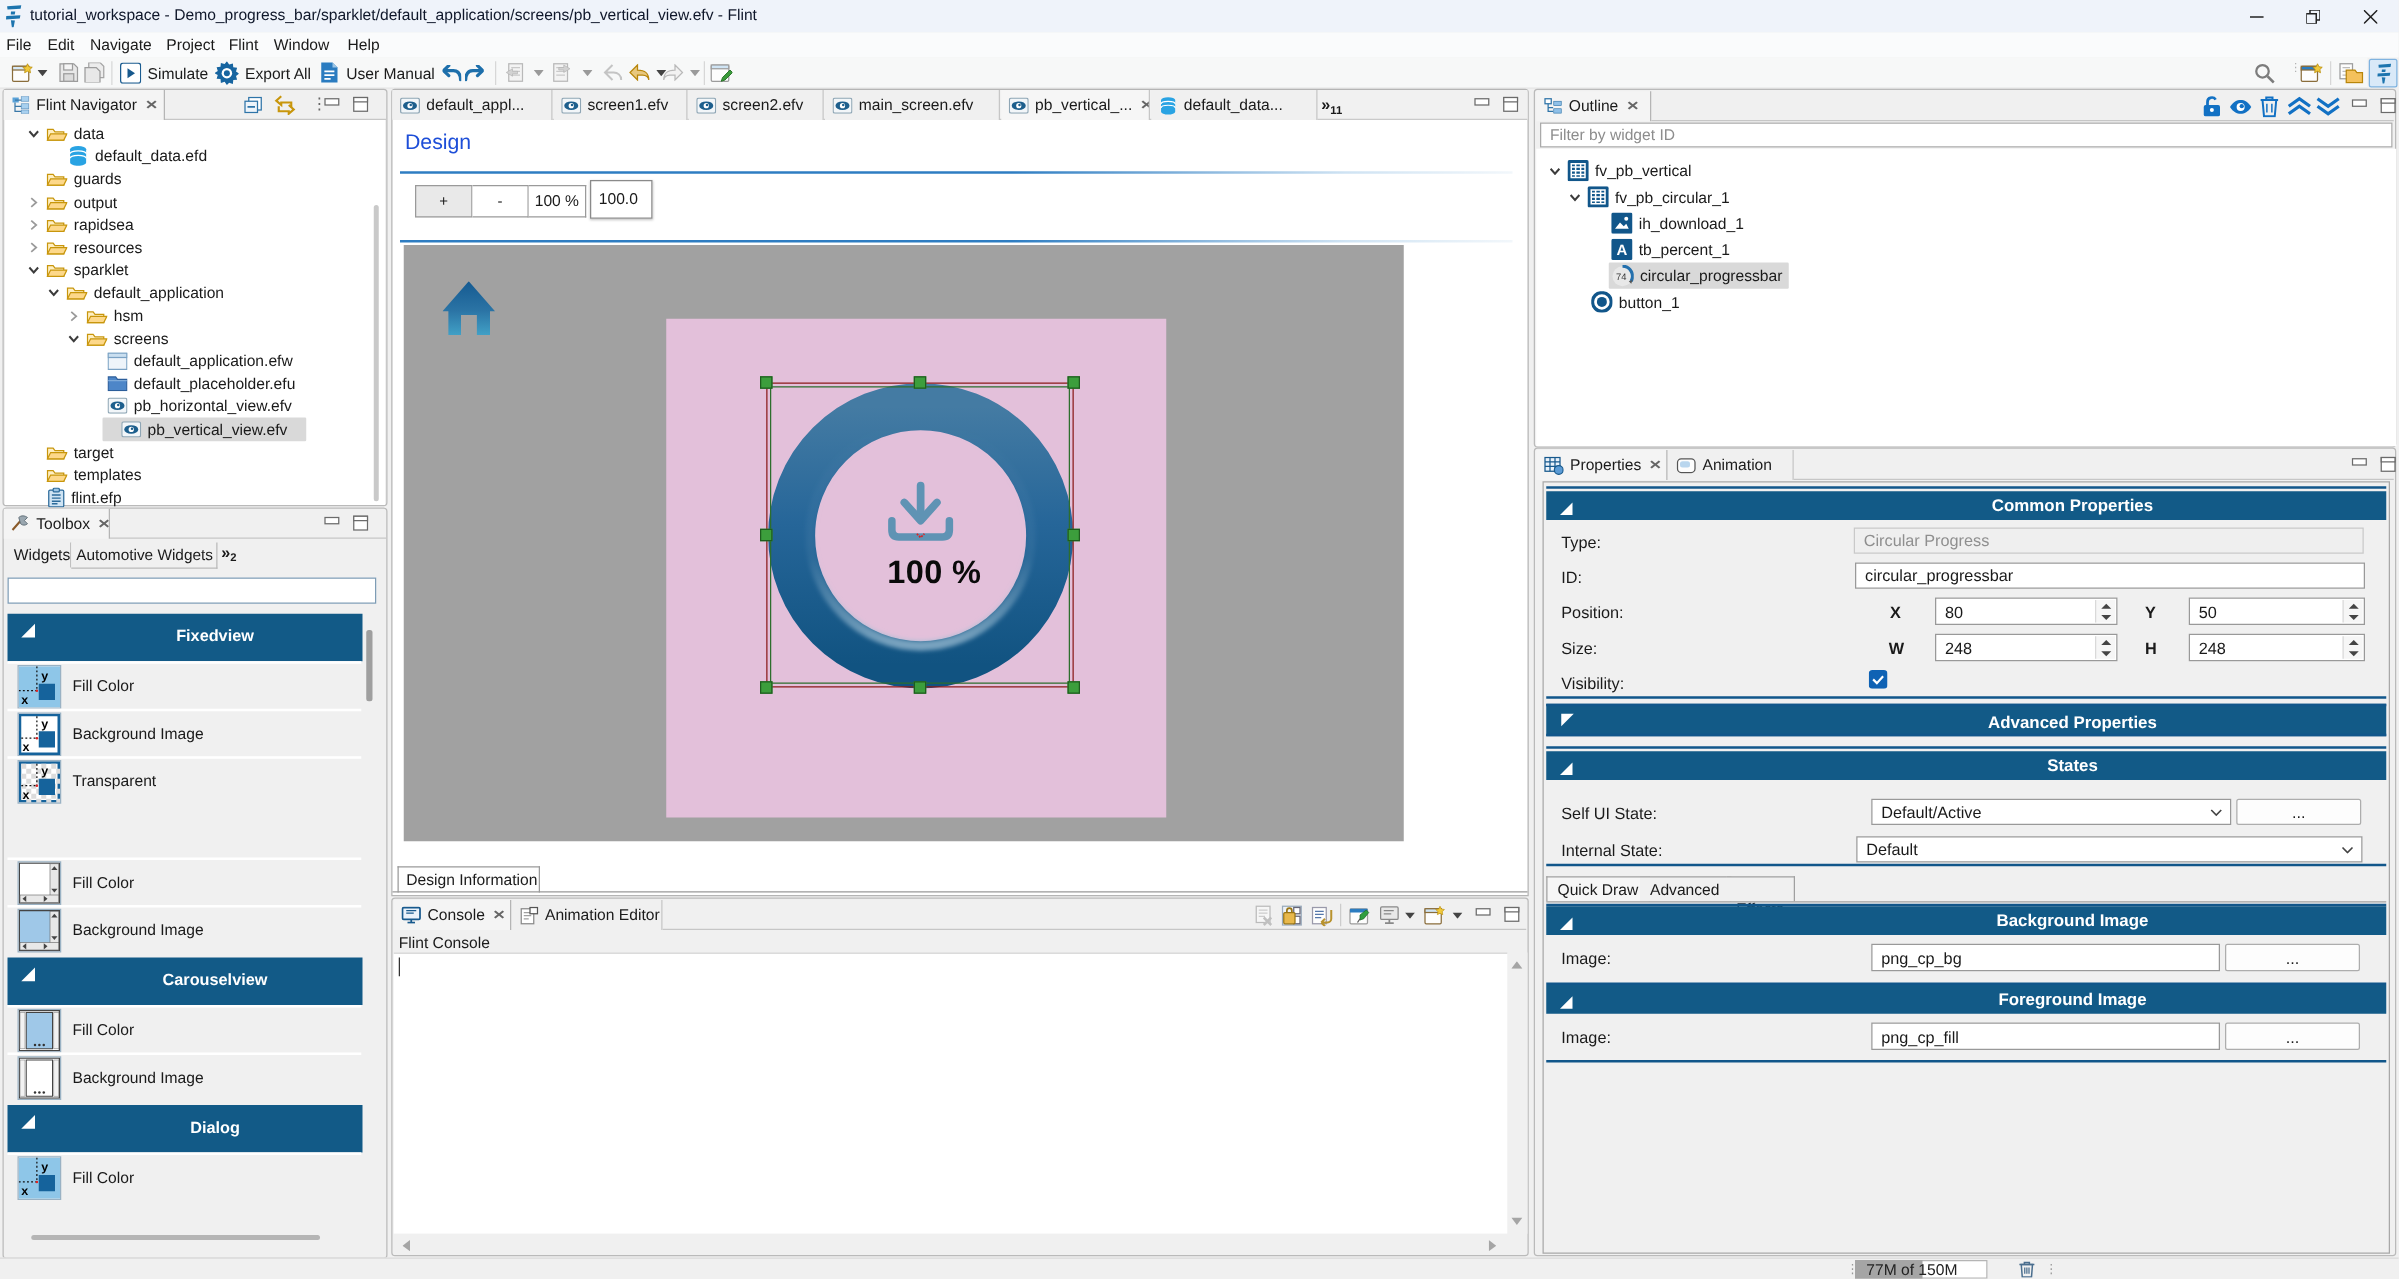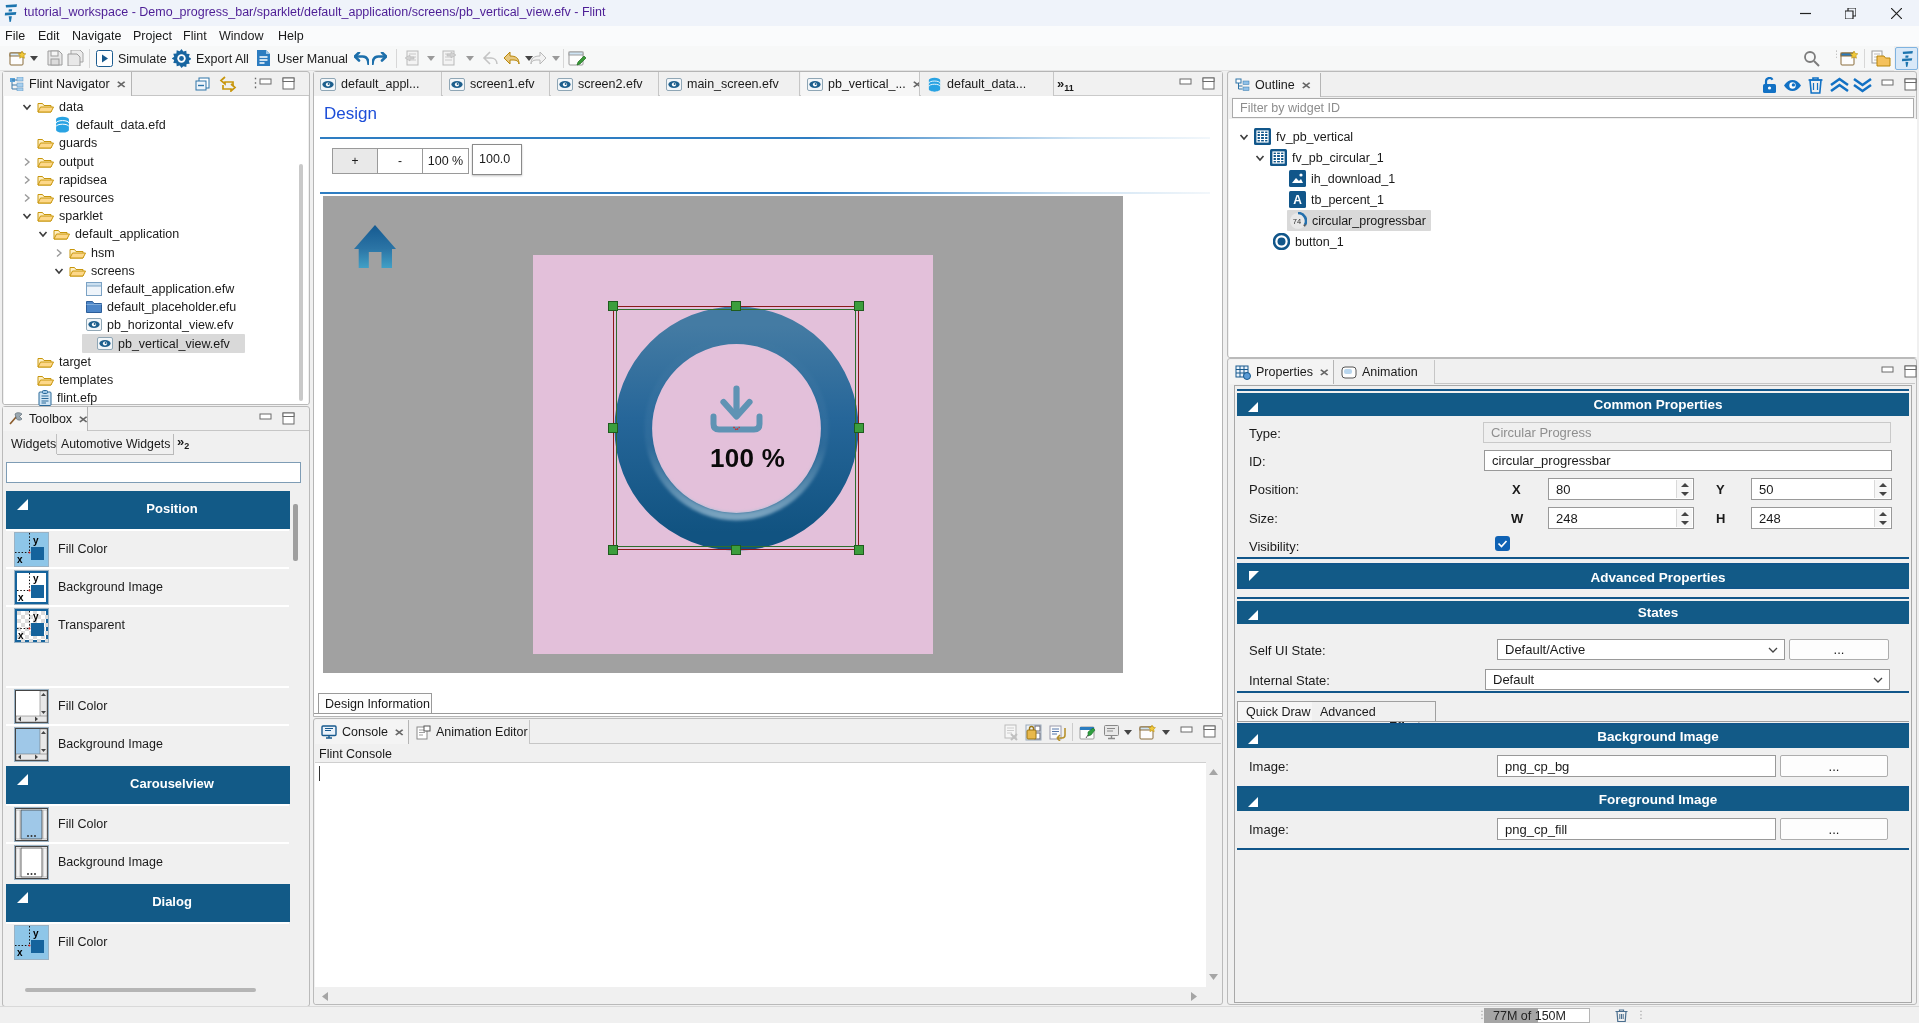--- a/index.html
+++ b/index.html
@@ -46,21 +46,21 @@
 
 <div id="titlebar">
  <svg class="abs" style="left:4px;top:3px" width="14" height="19" viewBox="0 0 14 19">
       <g fill="#1c74ae">
         <path d="M1.7 2L13 1.2l-.5 2.8L2 4.6z"></path>
         <path d="M4.8 6.2h3.4l-.4 2.4H4.6z"></path>
         <path d="M1 9.8l11.3-.7-.5 2.7-11 .8z"></path>
         <path d="M4.7 13.2l3.2.1-1 5.4-1.4.2z"></path>
       </g>
     </svg>
- <div class="abs" style="left:24px;top:5px;font-size:12.5px;color:#4c1d95">tutorial_workspace - Demo_progress_bar/sparklet/default_application/screens/pb_vertical_view.efv - Flint</div>
+ <div class="abs" style="left:24px;top:5px;font-size:12.5px;color:#0f172a">tutorial_workspace - Demo_progress_bar/sparklet/default_application/screens/pb_vertical_view.efv - Flint</div>
  <div class="winbtn" style="left:1783px">
       <svg width="11" height="11" viewBox="0 0 11 11">
         <path d="M0 5.5h11" stroke="#222" stroke-width="1.2"></path>
       </svg>
     </div>
  <div class="winbtn" style="left:1828px">
       <svg width="11" height="11" viewBox="0 0 11 11">
         <path d="M0 3h8v8H0z M3 3V0h8v8h-3" stroke="#222" stroke-width="1.2" fill="none"></path>
       </svg>
     </div>
@@ -400,21 +400,21 @@
         <rect x="1" y="1" width="11" height="11" fill="#fff" stroke="#6b6b6b"></rect>
         <rect x="1" y="1" width="11" height="3.5" fill="#fff" stroke="#6b6b6b"></rect>
       </svg>
  </div>
  <div class="abs" style="left:3px;top:27px;width:51px;height:20px;background:#f0f0f0;border-right:1px solid #c0c0c0;padding:3px 0 0 5px;font-size:12.5px;overflow:hidden">Widgets</div>
  <div class="abs" style="left:54px;top:27px;width:117px;height:21px;background:#f0f0f0;border:1px solid #b9b9b9;border-top:none;border-left:none;padding:3px 0 0 4px;font-size:12.3px;overflow:hidden"><span style="white-space:nowrap">Automotive Widgets</span></div>
  <div class="abs" style="left:174px;top:27px;font-size:13px;font-weight:bold">»<span style="font-size:9px;vertical-align:-3px">2</span></div>
  <div class="abs" style="left:3px;top:55px;width:295px;height:21px;background:#fff;border:1px solid #7e9cb5"></div>
  <div class="abs sect" style="left:3px;top:84px;width:284px;height:38px">
       <div class="tri-exp" style="bottom:auto;top:8px"></div>
-      <div style="position:absolute;left:48px;right:0;top:10px;text-align:center">Position</div>
+      <div style="position:absolute;left:48px;right:0;top:10px;text-align:center">Fixedview</div>
     </div>
 <div class="titem" style="top:122px">
       <span style="border:1px solid #9ab2c4;line-height:0">
         <svg width="33" height="33" viewBox="0 0 33 33">
           <rect x="0" y="0" width="33" height="33" fill="#8ec6e8"></rect>
           <path d="M14.5 0v19" stroke="#111" stroke-dasharray="1.5 1.8"></path>
           <path d="M0 19.5h14" stroke="#111" stroke-dasharray="1.5 1.8"></path>
           <circle cx="14.5" cy="19.5" r="1" fill="#e02020"></circle>
           <rect x="16" y="14" width="13" height="13" fill="#15639c"></rect>
           <text x="18" y="11" font-size="10" font-weight="bold" fill="#000" font-family="Liberation Sans">y</text>

